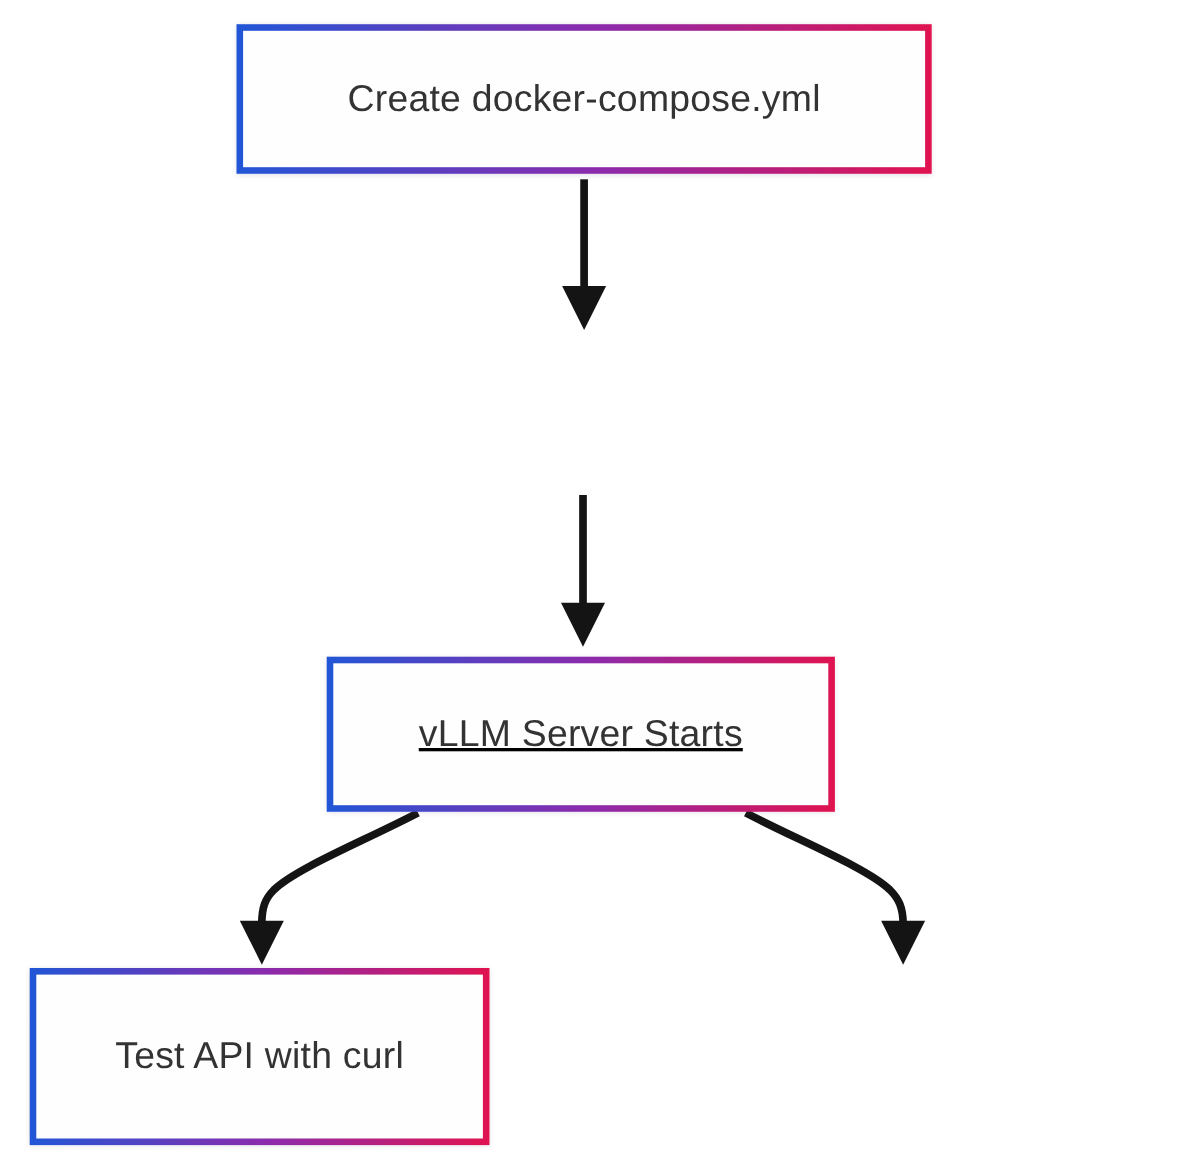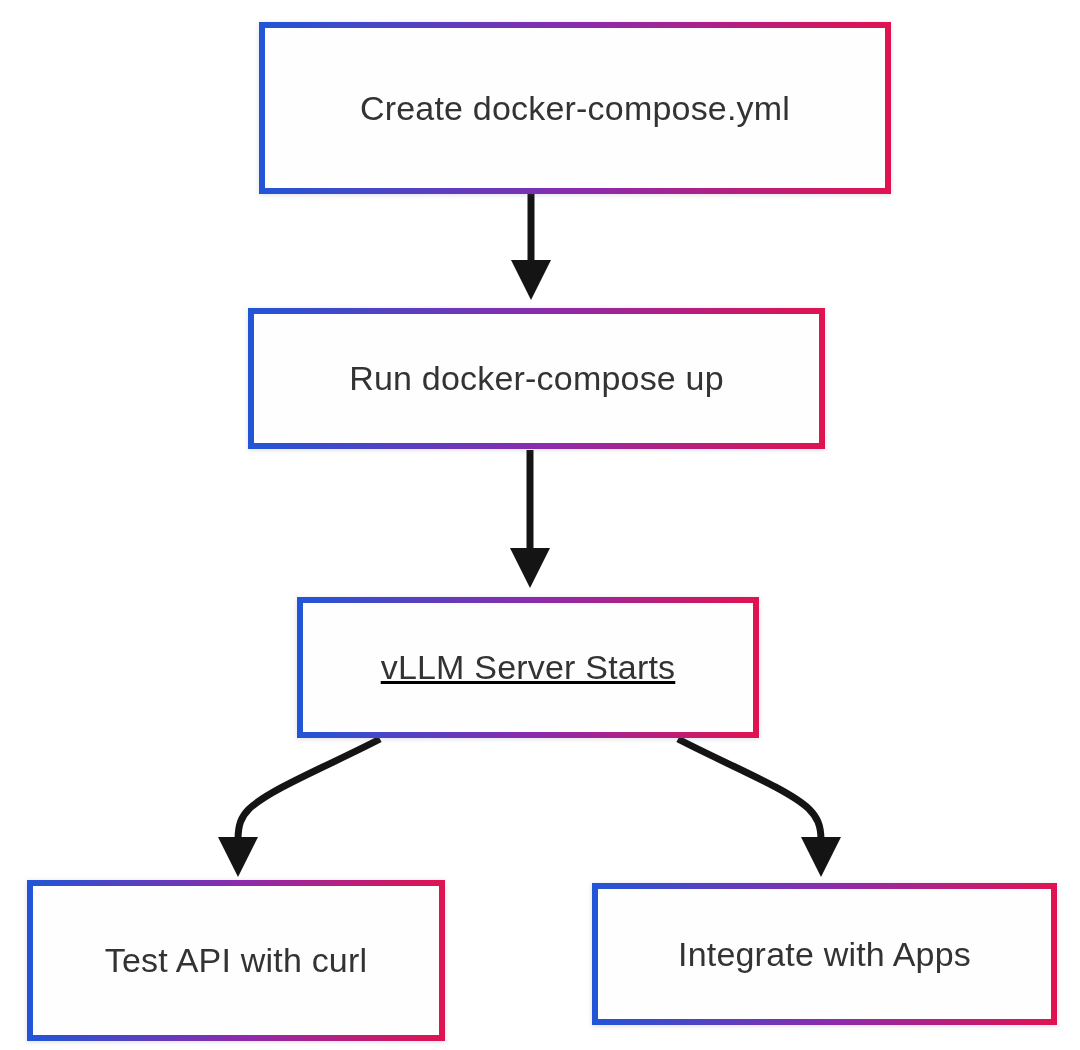--- a/index.html
+++ b/index.html
@@ -37,21 +37,21 @@
     background: var(--node-background);
     display: flex; align-items: center; justify-content: center;
   }
   .flow-node .label {
     font-size: 34px;
     color: var(--text);
     letter-spacing: 0.2px;
     white-space: nowrap;
   }
   
-  .node-1 { left: 215px; top: 22px;  width: 632px; height: 172px; margin-left: 44px; }
+  .node-1 { left: 215px; top: 22px;  width: 632px; height: 136px; }
   .node-2 { left: 248px; top: 308px; width: 577px; height: 141px; }
   .node-3 { left: 297px; top: 597px; width: 462px; height: 141px; text-decoration: underline; }
   .node-4 { left: 27px;  top: 880px; width: 418px; height: 161px; }
   .node-5 { left: 592px; top: 883px; width: 465px; height: 142px; }
 
   svg.edges {
     position: absolute; left: 0; top: 0;
     width: 1080px; height: 1050px;
     pointer-events: none;
   }
@@ -91,37 +91,27 @@
       <polygon class="edge-head" points="801,837 841,837 821,877"></polygon>
     </g>
   </svg>
 
   <div class="flow-node node-1">
     <div class="inner">
       <span class="label">Create docker-compose.yml</span>
     </div>
   </div>
 
-  <div class="flow-node node-2">
-    <div class="inner">
-      <span class="label">Run docker-compose up</span>
-    </div>
-  </div>
 
   <div class="flow-node node-3">
     <div class="inner">
       <span class="label">vLLM Server Starts</span>
     </div>
   </div>
 
   <div class="flow-node node-4">
     <div class="inner">
       <span class="label">Test API with curl</span>
     </div>
   </div>
 
-  <div class="flow-node node-5">
-    <div class="inner">
-      <span class="label">Integrate with Apps</span>
-    </div>
-  </div>
 
 </div>
 
 </body></html>

